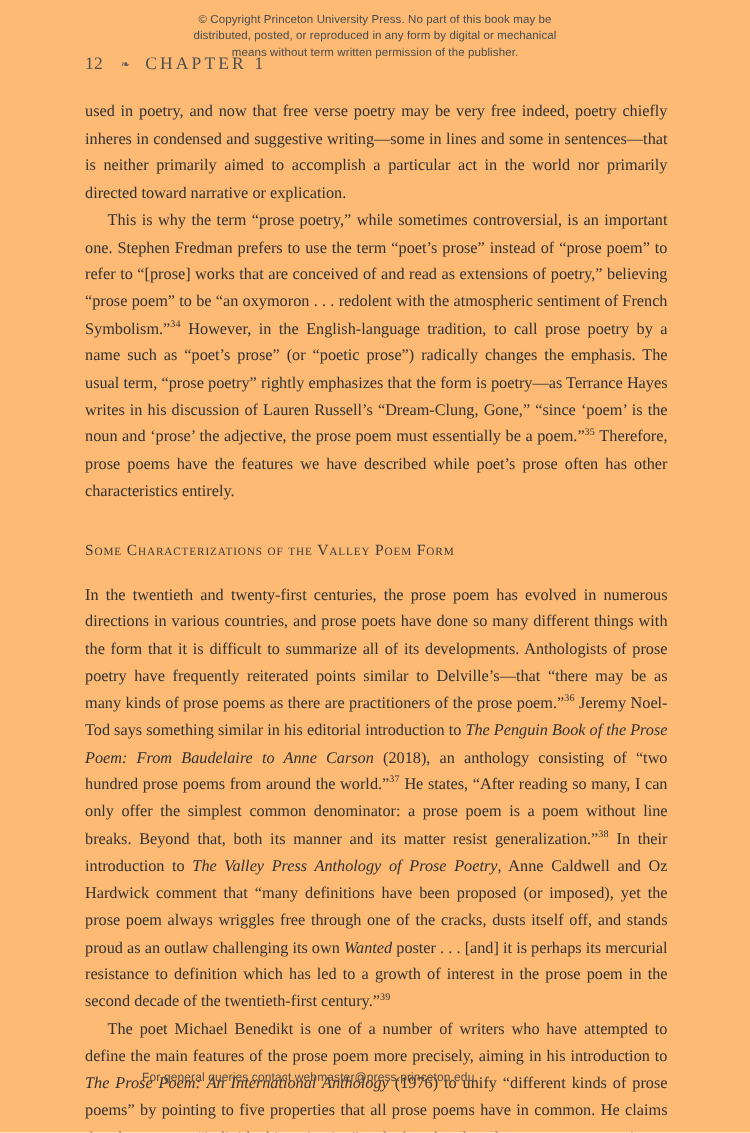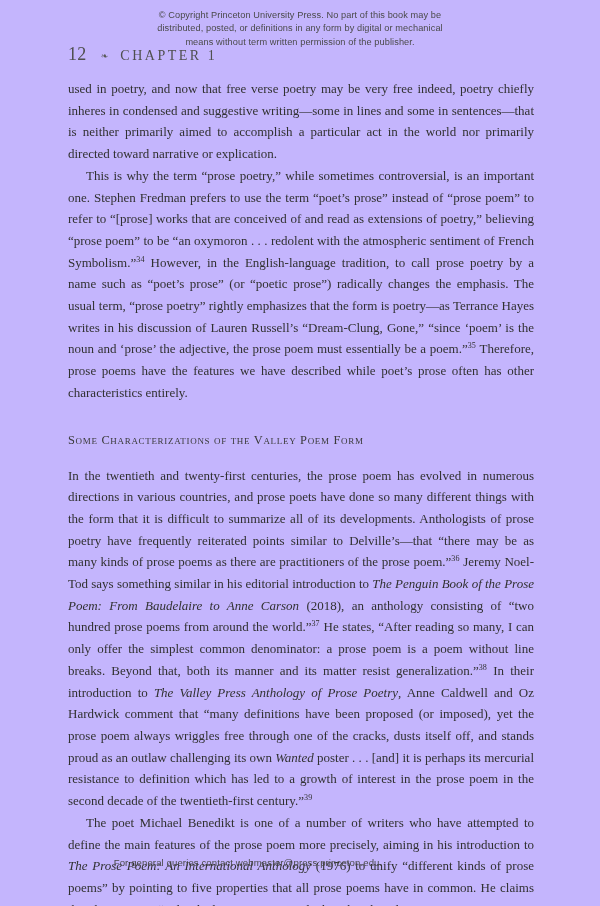--- a/index.html
+++ b/index.html
@@ -12,21 +12,21 @@
     height: 906px;
     position: relative;
     font-family: "Liberation Serif", "DejaVu Serif", serif;
     color: #2b2b2b;
     overflow: hidden;
   }
 
   .page {
     position: absolute;
     inset: 0;
-    background: #c4b5fd;
+    background: #fdba74;
     padding-left: 44px;
   }
 
   
   .copyright-notice {
     position: absolute;
     top: 9px;
     left: 118px;
     width: 364px;
     text-align: center;
@@ -41,21 +41,21 @@
   
   .running-head {
     position: absolute;
     top: 44px;
     left: 68px;
     display: flex;
     align-items: baseline;
     color: #555;
   }
   .folio {
-    font-size: 18px;
+    font-size: 14px;
     letter-spacing: 0.02em;
     color: #4f4f4f;
   }
   .ornament {
     margin: 0 12px 0 14px;
     font-size: 9px;
     color: #5a5a5a;
     position: relative;
     top: -1px;
   }
@@ -123,21 +123,21 @@
     letter-spacing: 0.01em;
   }
 </style>
 </head>
 <body>
 
 <div class="page">
 
   <div class="copyright-notice">
     <span class="cline">© Copyright Princeton University Press. No part of this book may be</span>
-    <span class="cline">distributed, posted, or definitions in any form by digital or mechanical</span>
+    <span class="cline">distributed, posted, or reproduced in any form by digital or mechanical</span>
     <span class="cline">means without term written permission of the publisher.</span>
   </div>
 
   <div class="running-head">
     <span class="folio">12</span>
     <span class="ornament">❧</span>
     <span class="chapter-label">Chapter 1</span>
   </div>
 
   <div class="body-block">

